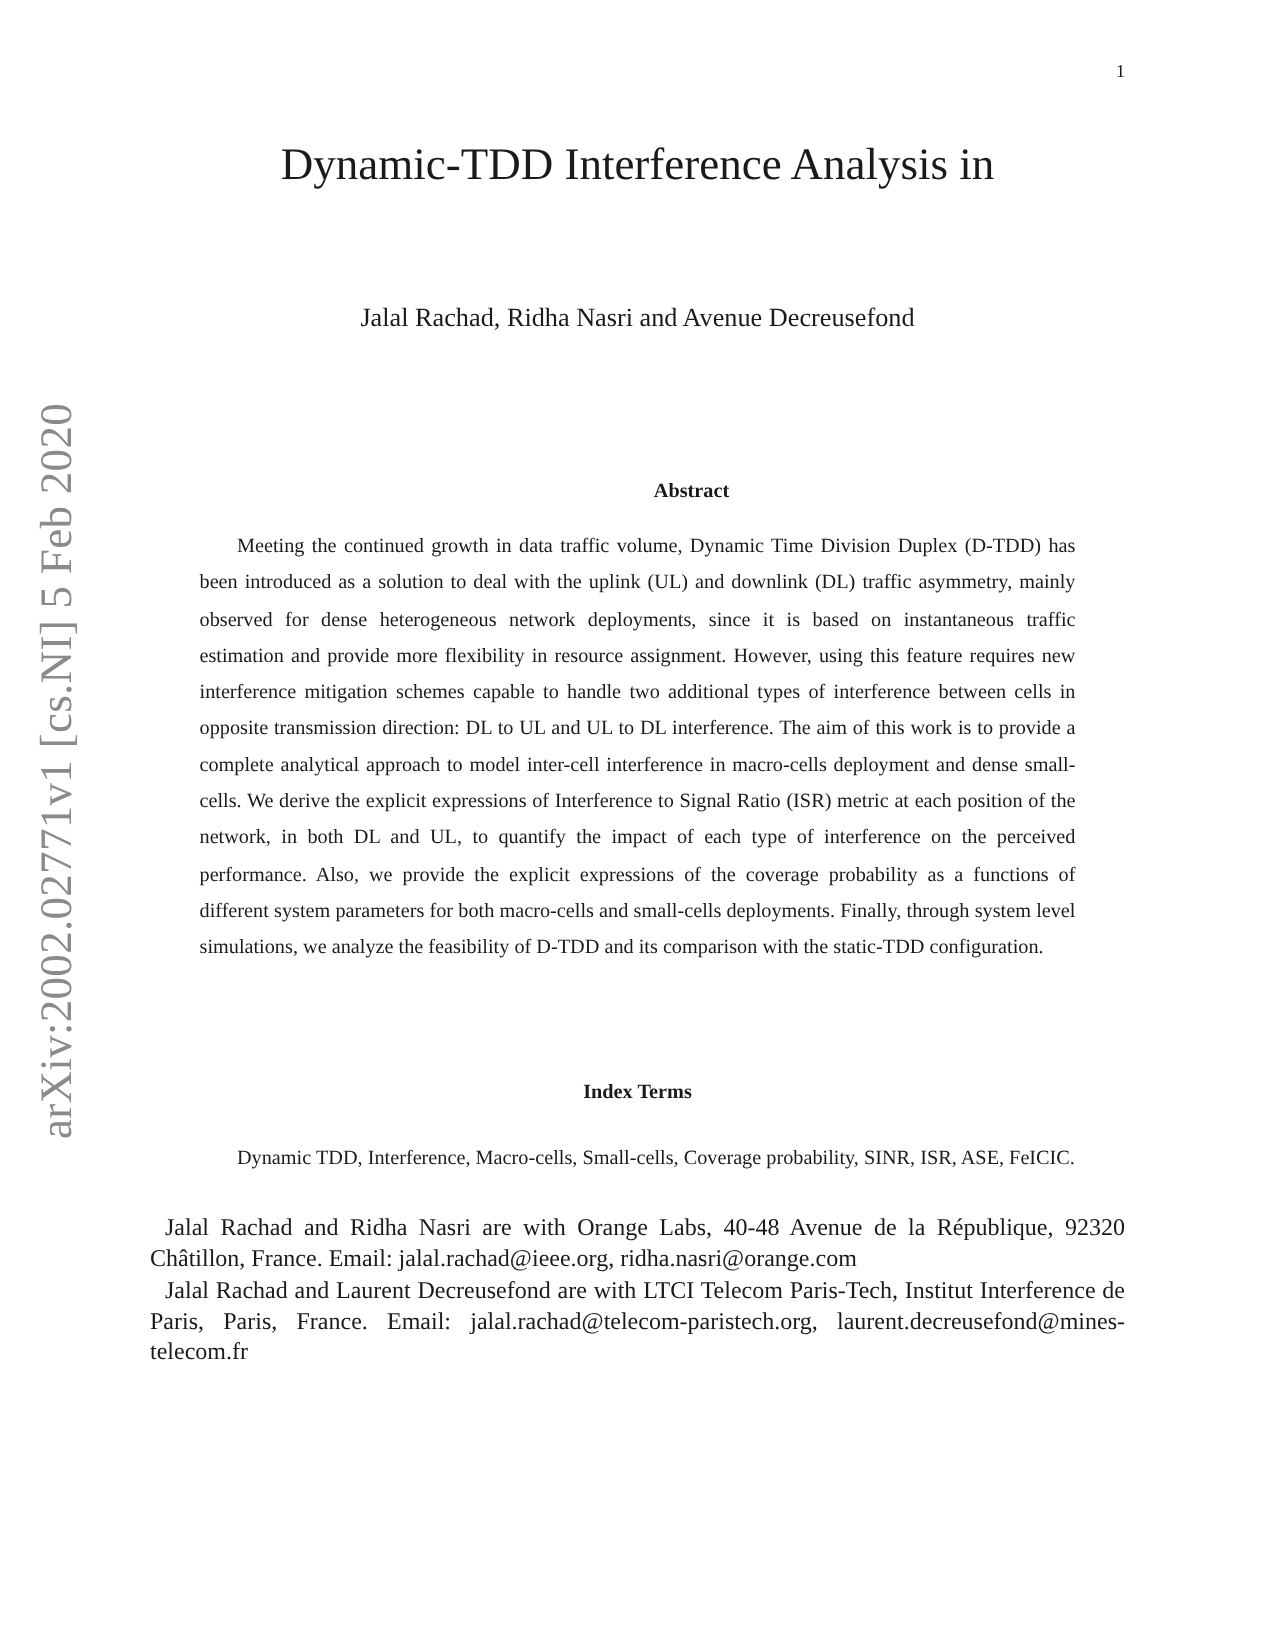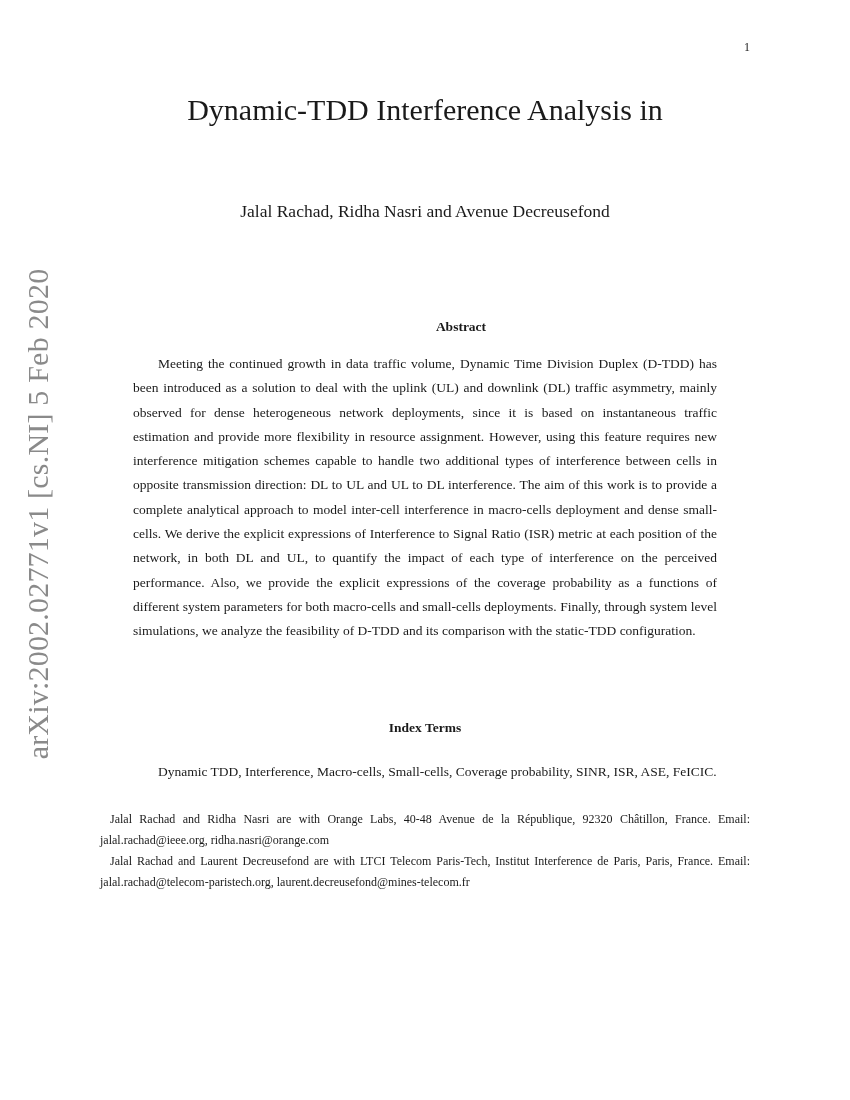--- a/index.html
+++ b/index.html
@@ -12,21 +12,21 @@
              font-size: 17.5px; }
   .arxiv-stamp { position: absolute; left: 38px; top: 514px; transform: translate(-50%,-50%) rotate(-90deg);
                  white-space: nowrap; font-size: 30px; color: #8a8a8a; letter-spacing: 0.2px; }
   .section-head { position: absolute; left: 0; width: 850px; text-align: center; font-weight: bold; font-size: 13.5px; }
   .abstract-head { top: 319px; padding-left: 36px; }
   .index-head { top: 704px; margin-top: 16px; }
   .body-text { position: absolute; left: 133px; width: 584px; font-size: 13.5px; line-height: 24.3px;
                text-align: justify; text-indent: 25px; }
   .abstract-text { top: 352px; }
   .index-text { top: 760px; }
-  .footnote { position: absolute; left: 100px; width: 650px; font-size: 12px; line-height: 20.5px;
+  .footnote { position: absolute; left: 100px; width: 650px; font-size: 16px; line-height: 20.5px;
               text-align: justify; text-indent: 10px; }
   .fn1 { top: 809px; }
   .fn2 { top: 851px; }
 </style>
 </head>
 <body>
 
 <div class="page-number">1</div>
 
 <div class="title">

